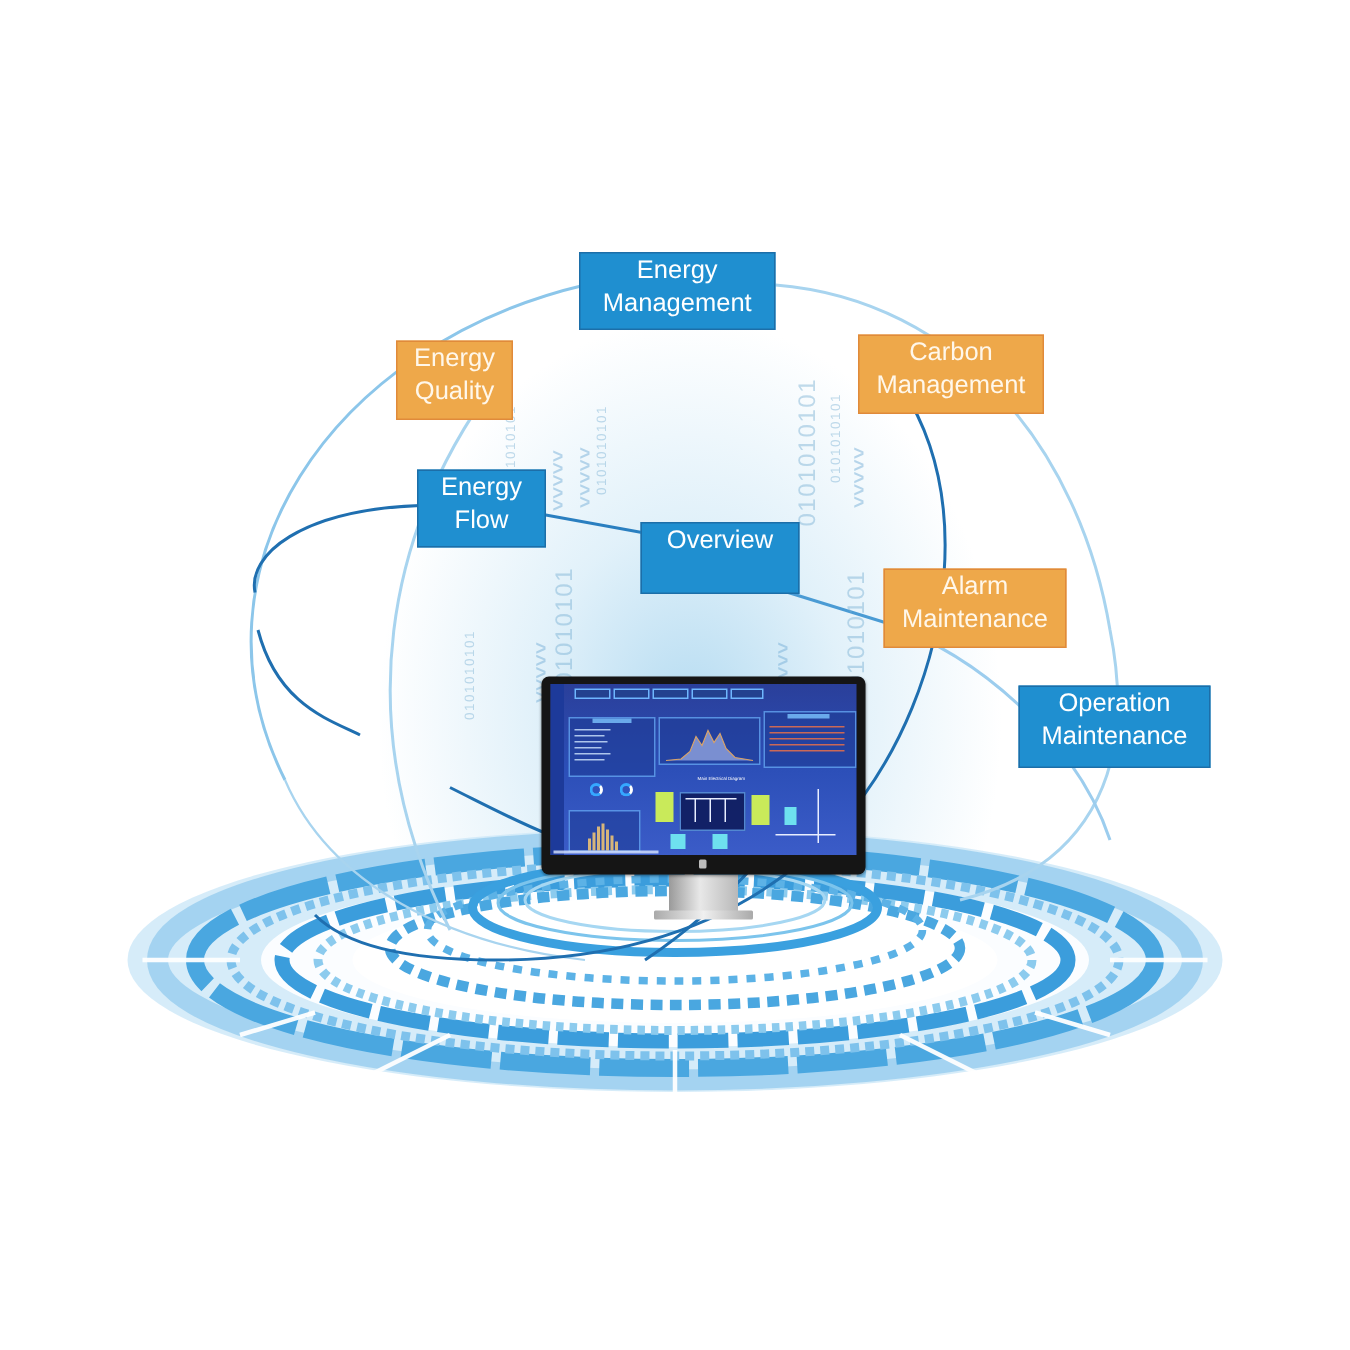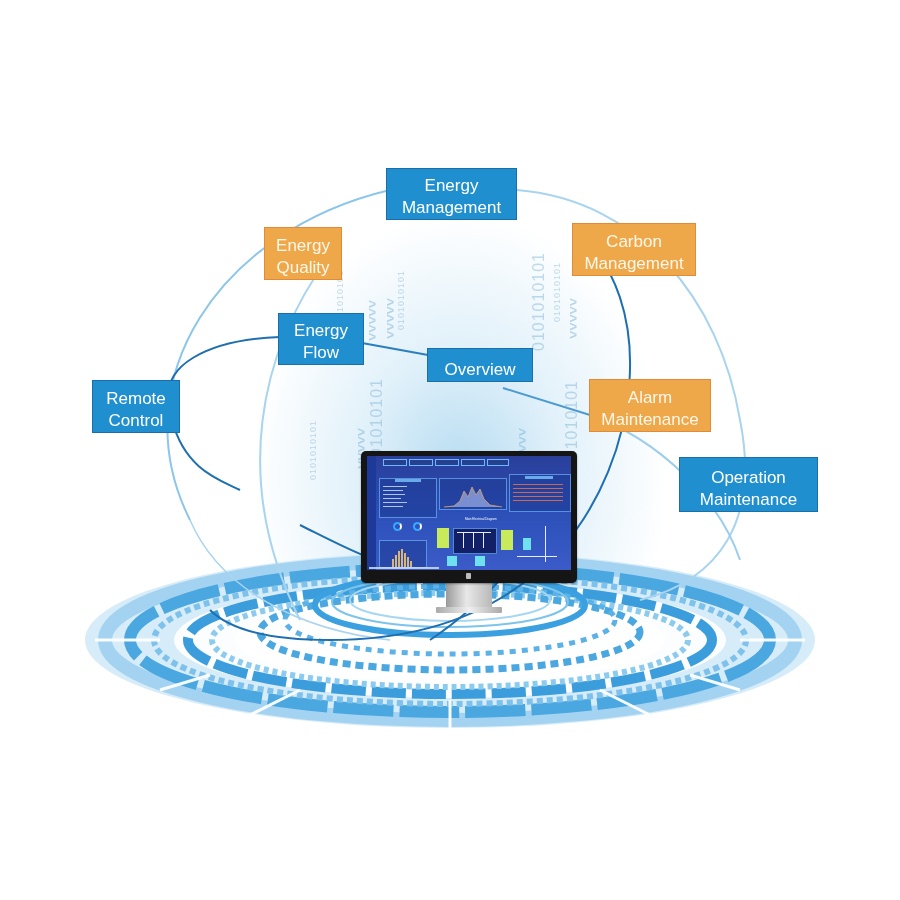--- a/index.html
+++ b/index.html
@@ -6,21 +6,21 @@
   body { width: 900px; height: 900px; background: #ffffff; position: relative; overflow: hidden;
          font-family: "Liberation Sans", sans-serif; }
   #stage { position: absolute; left: 0; top: 0; width: 900px; height: 900px; }
   .glow { position: absolute; left: 250px; top: 210px; width: 420px; height: 360px;
           background: radial-gradient(ellipse at 50% 75%, rgba(120,190,230,0.55) 0%, rgba(170,215,240,0.35) 35%, rgba(255,255,255,0) 70%); }
   svg.bg { position: absolute; left: 0; top: 0; }
   .bin { position: absolute; color: rgba(120,175,210,0.45); font-family: "Liberation Sans", sans-serif;
          writing-mode: vertical-rl; transform: rotate(180deg); letter-spacing: 1px; white-space: nowrap; }
   .chev { position: absolute; color: rgba(120,175,215,0.5); font-size: 14px; line-height: 8px; font-weight: bold; }
   .node { position: absolute; color: #ffffff; text-align: center; font-size: 17px; line-height: 22px;
-          display: flex; align-items: flex-end; justify-content: center; box-sizing: border-box; cursor: pointer; }
+          display: flex; align-items: flex-start; justify-content: center; box-sizing: border-box; cursor: pointer; }
   .node.blue { background: #1f8fd0; border: 1px solid #1c6ea8; }
   .node.orange { background: #eea84a; border: 1px solid #e08a3a; color: #fff7ea; }
   .node span { white-space: pre-line; }
   
   .monitor { position: absolute; left: 361px; top: 451px; width: 216px; height: 132px; background: #151515;
              border-radius: 5px; box-shadow: 0 1px 2px rgba(0,0,0,0.4); }
   .screen { position: absolute; left: 6px; top: 5px; width: 204px; height: 114px;
             background: linear-gradient(180deg, #2a3f9a 0%, #2c4fb8 50%, #3b5cc8 100%); overflow: hidden; }
   .logo-dot { position: absolute; left: 105px; top: 122px; width: 5px; height: 6px; background: #bdbdbd; border-radius: 1px; }
   .stand { position: absolute; left: 446px; top: 583px; width: 46px; height: 26px;
@@ -122,32 +122,28 @@
 Quality</span>
   </div>
   <div class="node orange" style="left:572px; top:223px; width:124px; height:53px;">
     <span>Carbon
 Management</span>
   </div>
   <div class="node blue" style="left:278px; top:313px; width:86px; height:52px;">
     <span>Energy
 Flow</span>
   </div>
-  <div class="node blue" style="left:427px; top:348px; width:106px; height:34px;">
+  <div class="node blue" style="left:427px; top:348px; width:106px; height:48px;">
     <span>Overview</span>
-  </div>
-  <div class="node blue" style="left:92px; top:380px; width:88px; height:53px;">
-    <span>Remote
-Control</span>
   </div>
   <div class="node orange" style="left:589px; top:379px; width:122px; height:53px;">
     <span>Alarm
 Maintenance</span>
   </div>
-  <div class="node blue" style="left:679px; top:457px; width:139px; height:55px;">
+  <div class="node blue" style="left:679px; top:457px; width:128px; height:55px;">
     <span>Operation
 Maintenance</span>
   </div>
 
   <div class="stand"></div>
   <div class="foot"></div>
   <div class="monitor">
     <div class="screen">
       <div class="sb"></div>
       <div class="tab" style="left:16px; width:22px;"></div>

